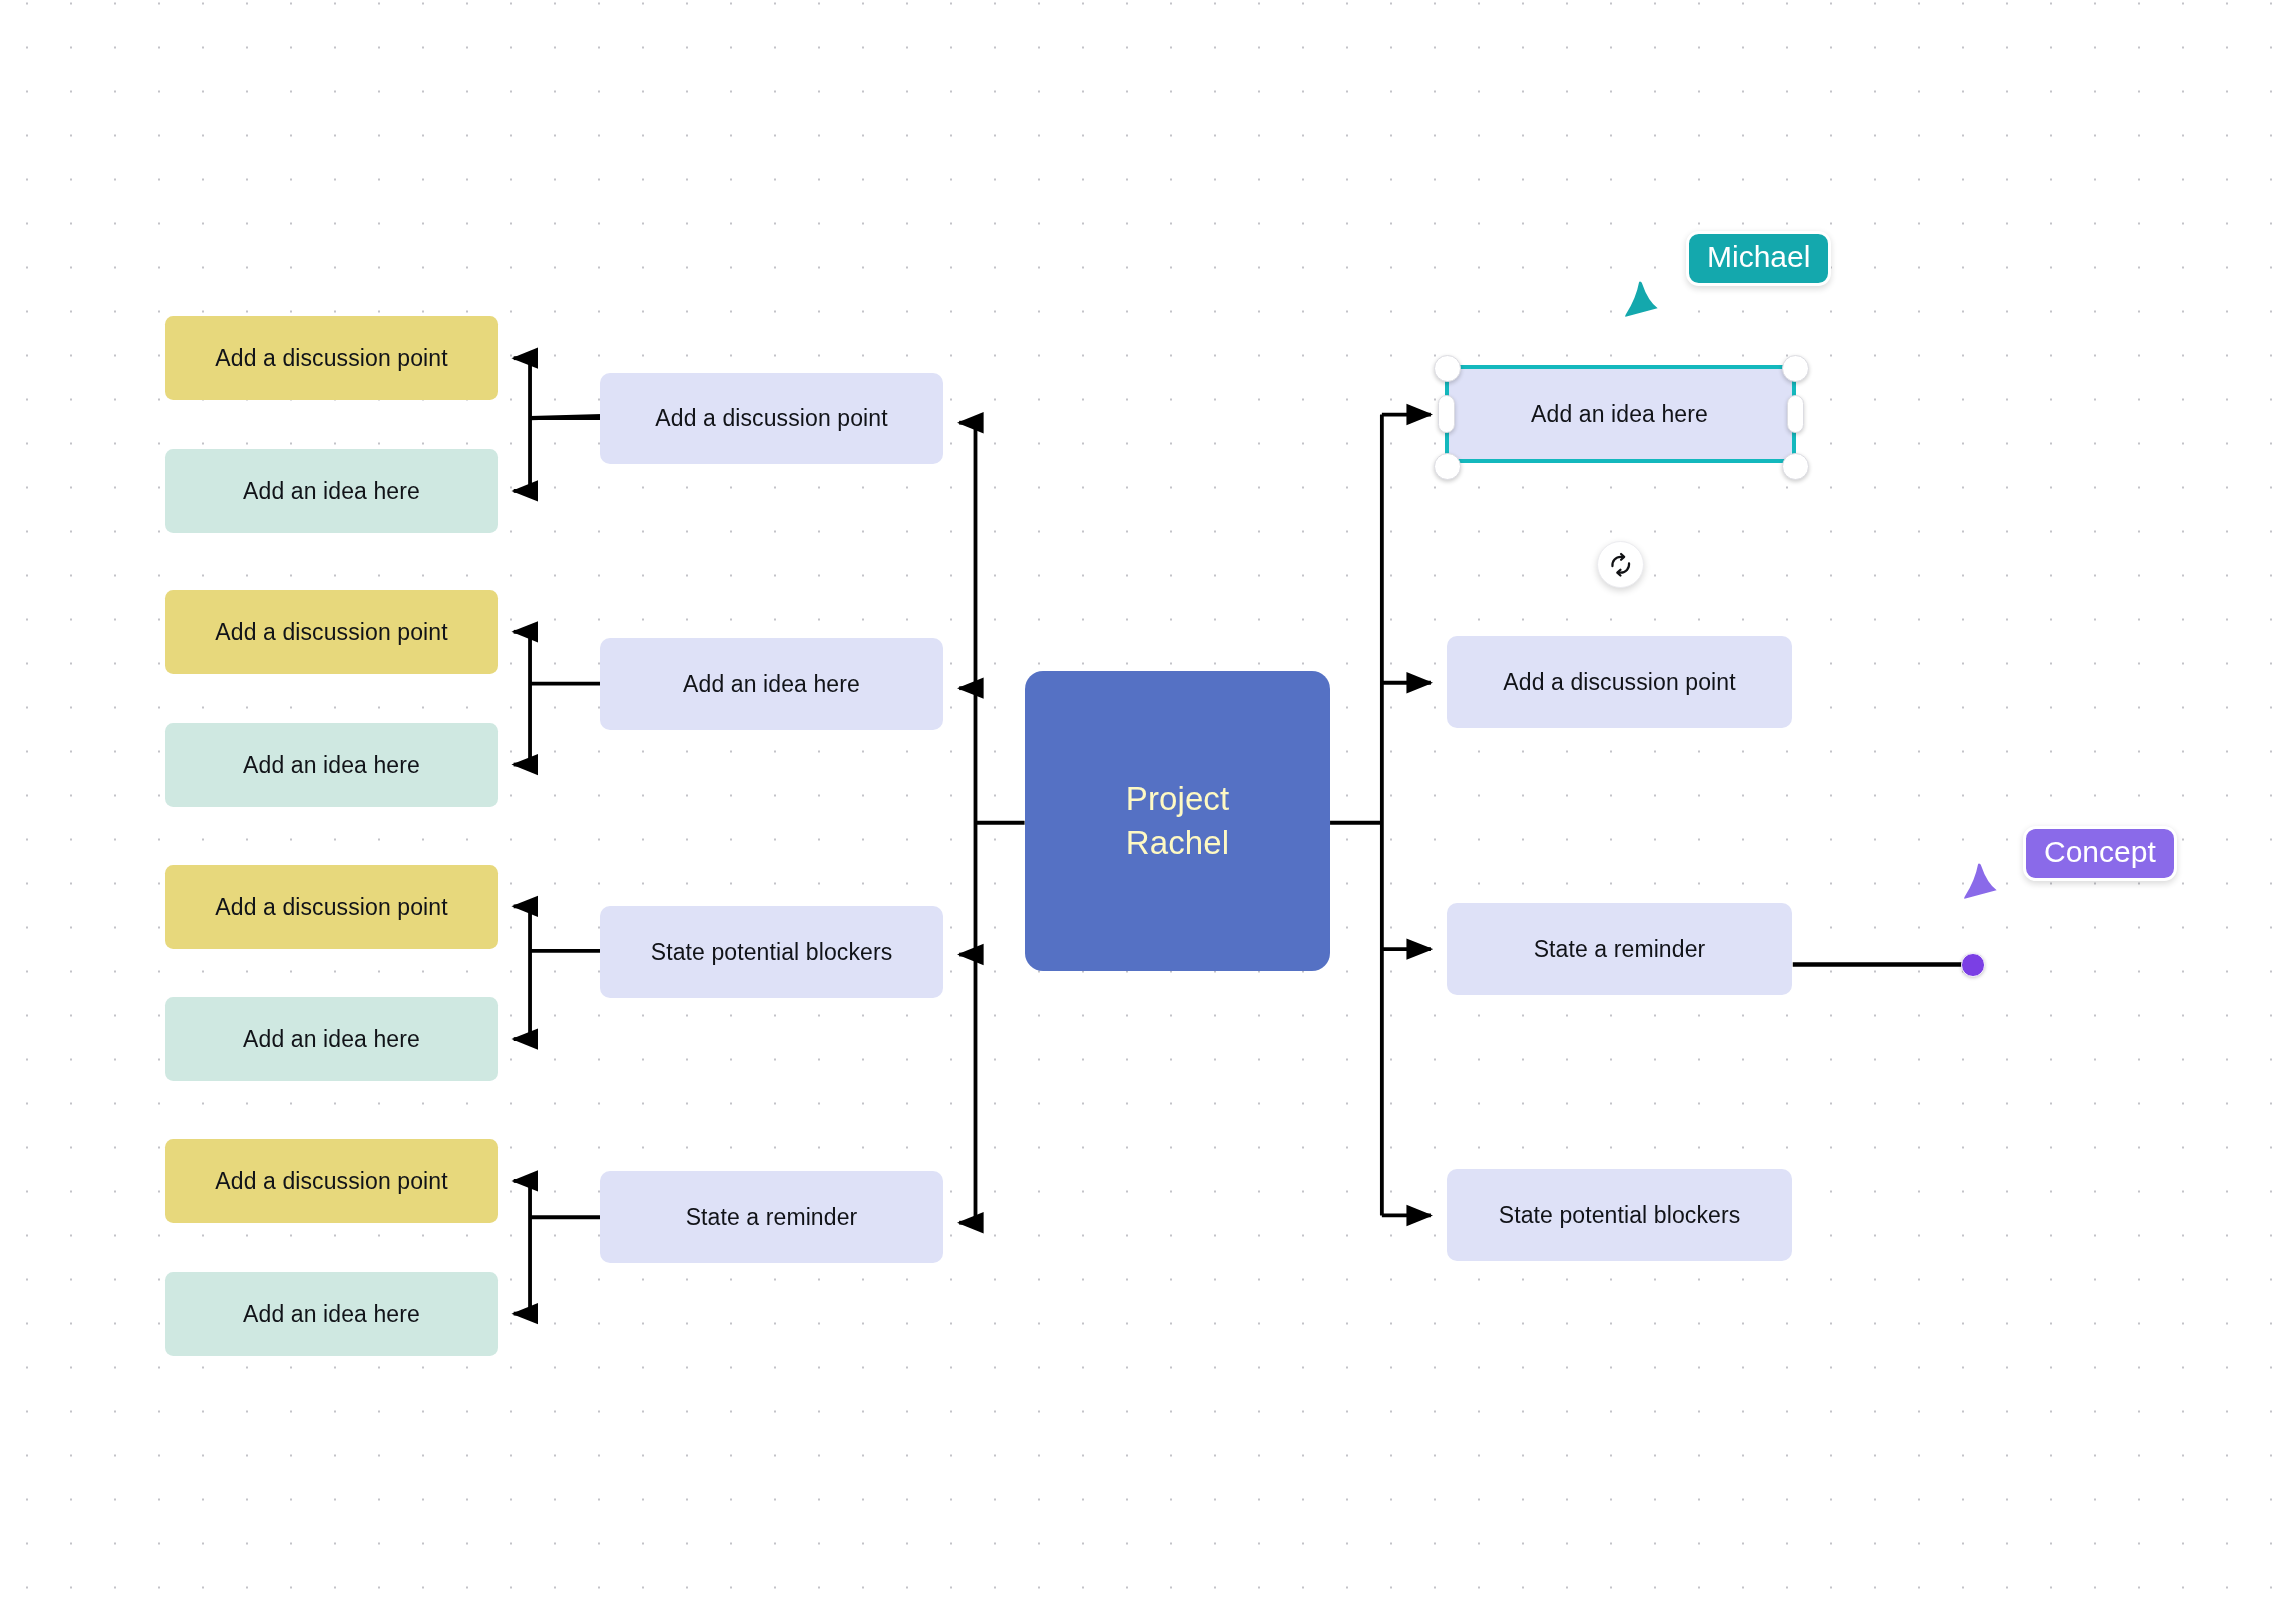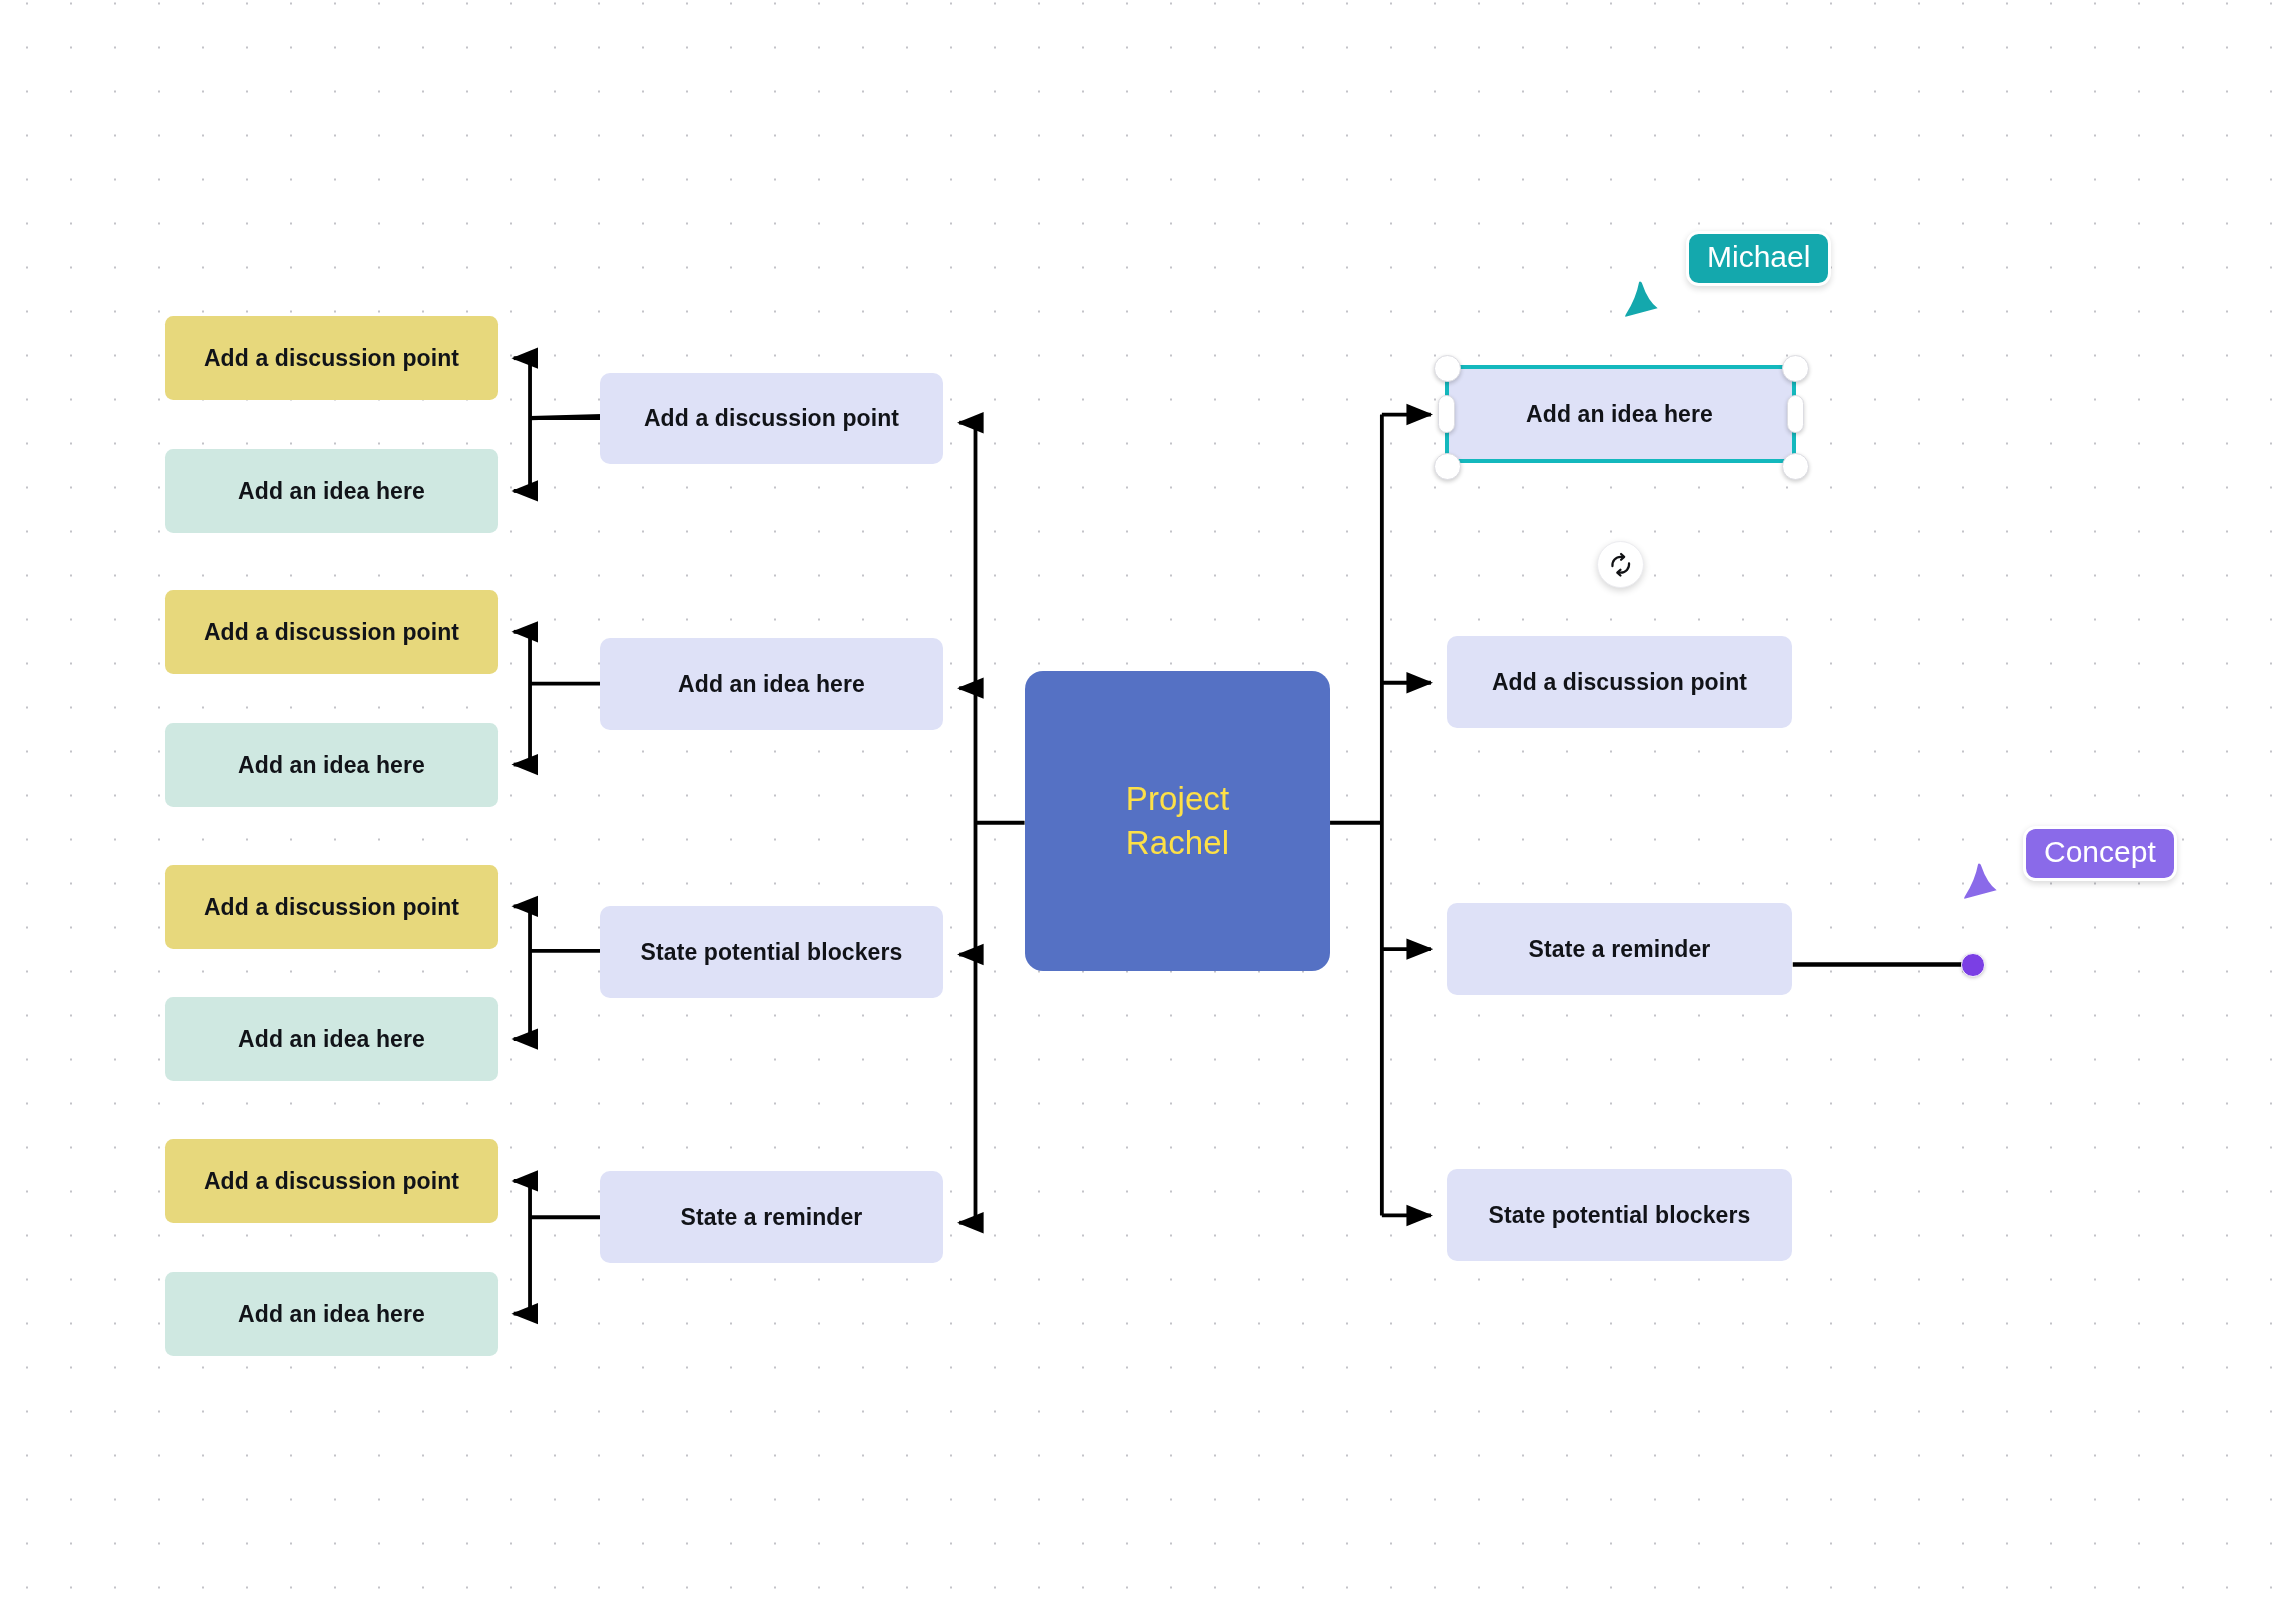--- a/index.html
+++ b/index.html
@@ -40,30 +40,29 @@
     align-items: center;
     justify-content: center;
     border-radius: 9px;
     z-index: 3;
     font-size: 23px;
     color: #111318;
     letter-spacing: 0.1px;
     line-height: 1.25;
     text-align: center;
     white-space: nowrap;
-    font-weight: bold;
   }
 
   .node.yellow { background: #e7d87c; border-radius: 8.2px; }
   .node.mint   { background: #cfe8e1; border-radius: 8.2px; }
   .node.lav    { background: #dee1f7; border-radius: 10px; }
 
   .node.center {
     background: #5571c4;
-    color: #fde047;
+    color: #fef9c3;
     border-radius: 18px;
     font-size: 33px;
     line-height: 1.33;
     white-space: normal;
     font-weight: 400;
   }
 
   
   .node.overflow-text { justify-content: center; overflow: visible; }
 

